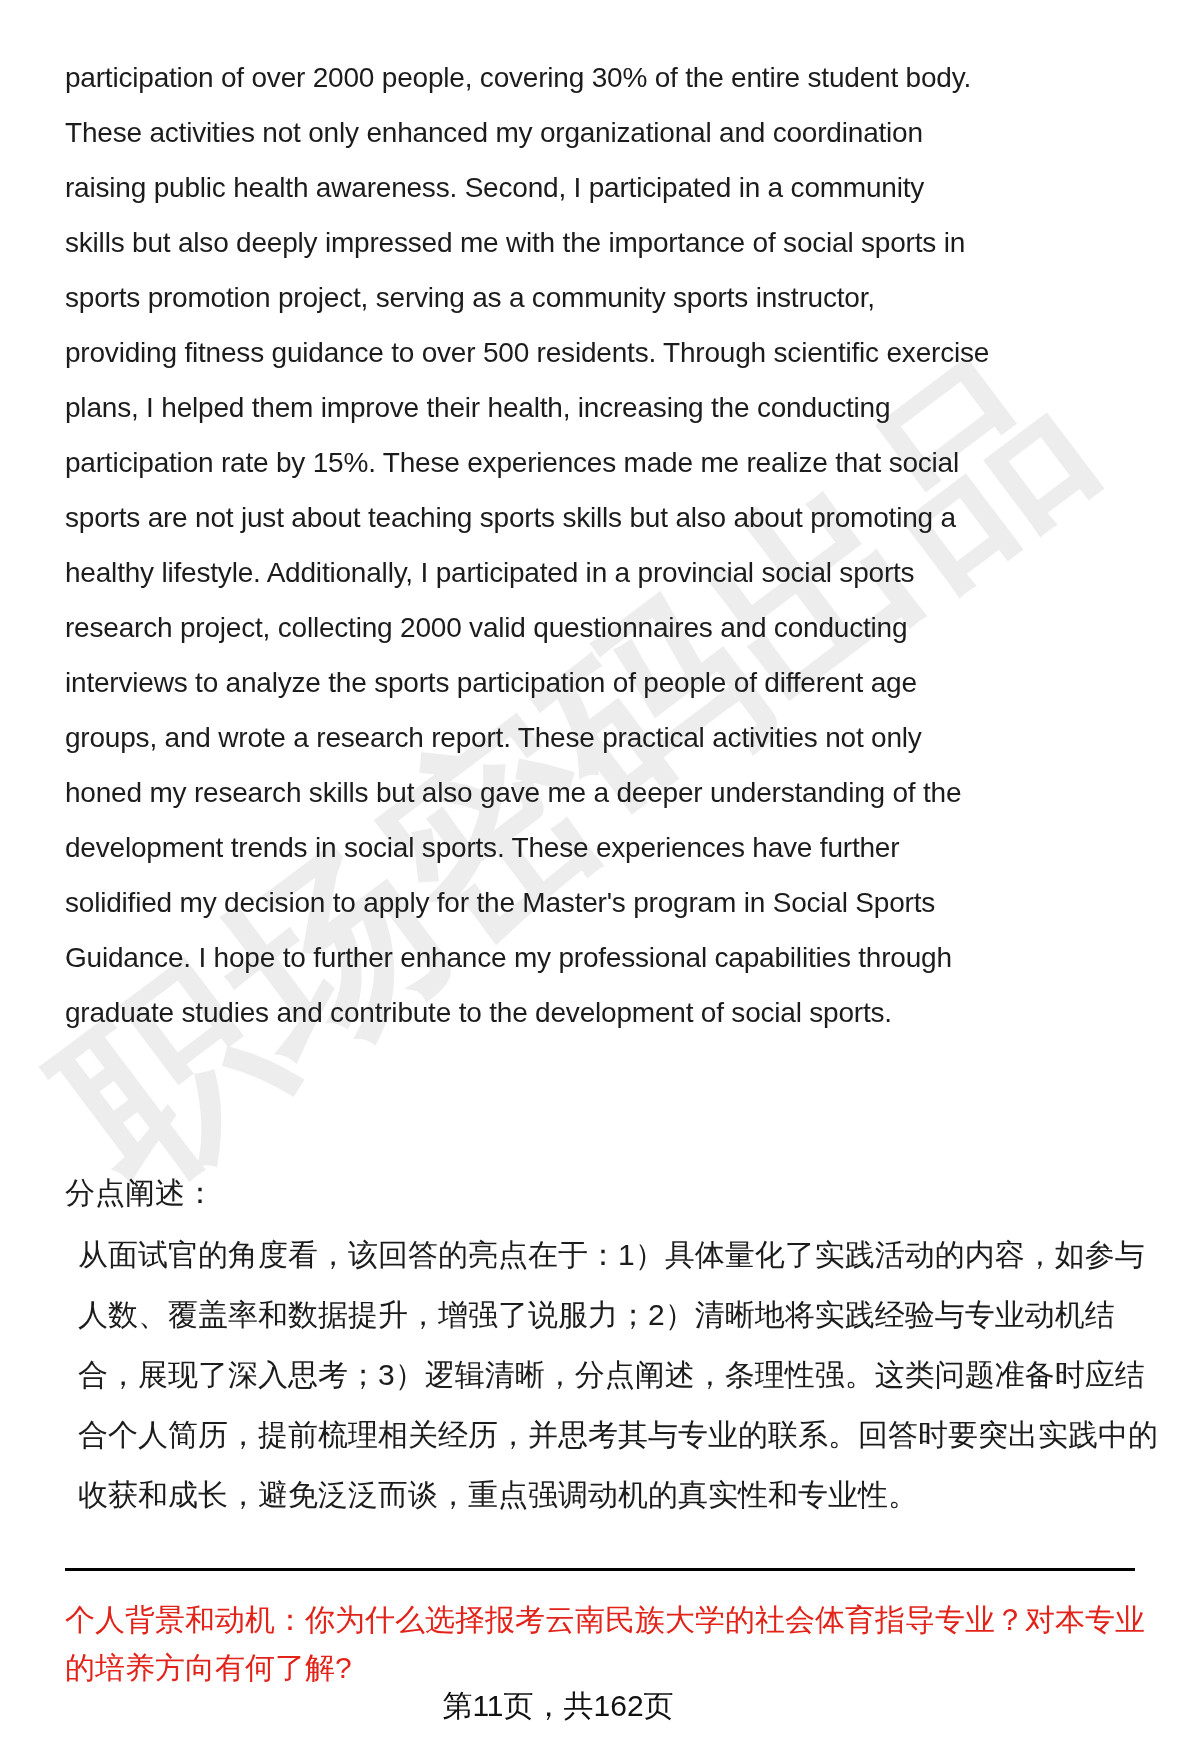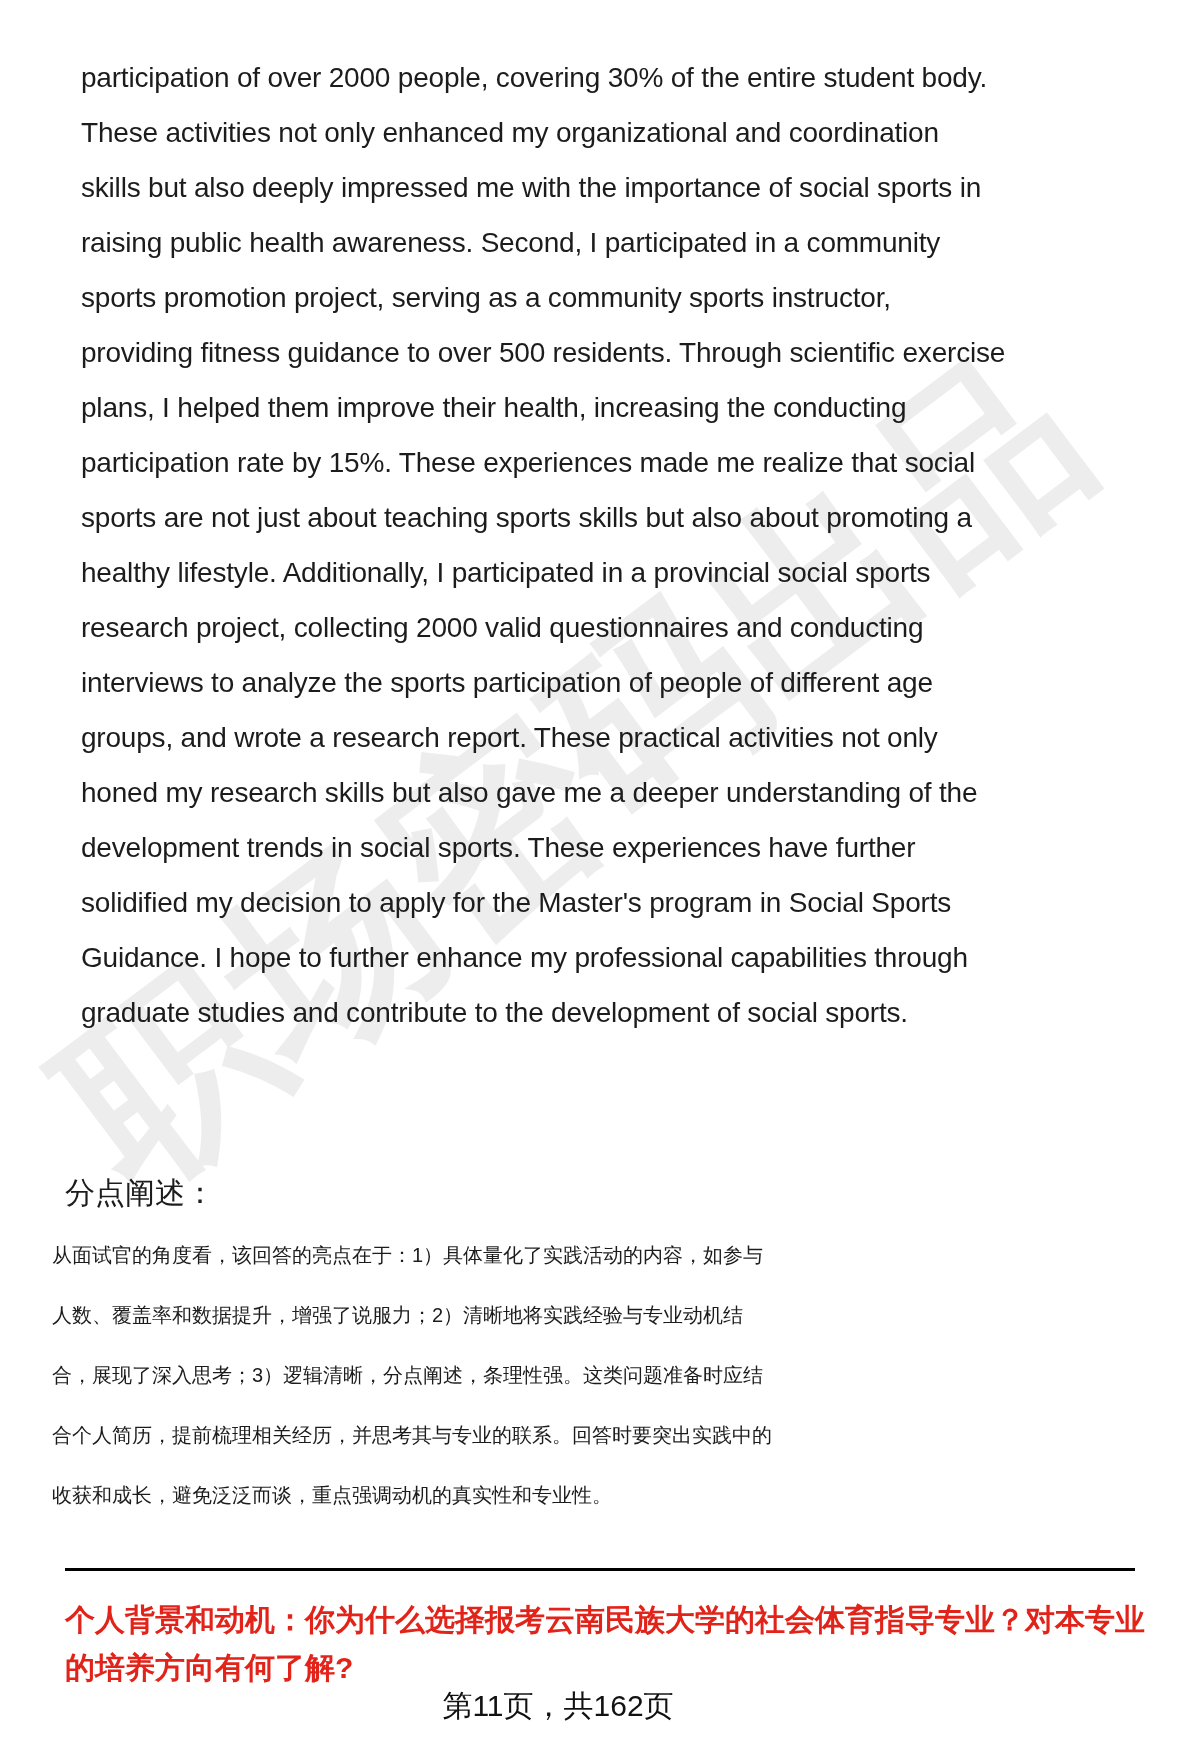--- a/index.html
+++ b/index.html
@@ -21,57 +21,57 @@
     white-space:nowrap;
     z-index:0;
     letter-spacing:2px;
     user-select:none;
   }
   .content{position:absolute;inset:0;z-index:1;}
   .para-en{
     position:absolute;left:65px;top:50px;width:1090px;
     font-size:28px;line-height:55px;letter-spacing:-0.2px;
   }
-  .para-en .ln{white-space:nowrap;margin-left:16px;}
+  .para-en .ln{white-space:nowrap;}
   .tips-heading{
     position:absolute;left:65px;top:1176px;
     font-size:30px;line-height:34px;
   }
   .para-zh{
-    position:absolute;left:52px;top:1225px;width:1120px;
-    font-size:20px;line-height:60px;
+    position:absolute;left:78px;top:1225px;width:1120px;
+    font-size:30px;line-height:60px;
   }
   .para-zh .ln{white-space:nowrap;}
   .divider{
     position:absolute;left:65px;top:1568px;width:1070px;height:0;
     border:none;border-top:3px solid #000;margin:0;
   }
   .question{
     position:absolute;left:65px;top:1596px;width:1120px;
-    font-size:30px;line-height:48px;font-weight:700;
+    font-size:30px;line-height:48px;font-weight:400;
     color:var(--q-red,#e2231a);
   }
   .question .ln{white-space:nowrap;}
   .footer{
     position:absolute;left:0;top:1686px;width:1116px;
     text-align:center;font-size:30px;color:#111;
   }
 </style>
 </head>
 <body>
 
 <div class="watermark">职场密码出品</div>
 
 <div class="content">
 
   <div class="para-en">
     <div class="ln">participation of over 2000 people, covering 30% of the entire student body.</div>
     <div class="ln">These activities not only enhanced my organizational and coordination</div>
+    <div class="ln">raising public health awareness. Second, I participated in a community</div>
     <div class="ln">skills but also deeply impressed me with the importance of social sports in</div>
-    <div class="ln">raising public health awareness. Second, I participated in a community</div>
     <div class="ln">sports promotion project, serving as a community sports instructor,</div>
     <div class="ln">providing fitness guidance to over 500 residents. Through scientific exercise</div>
     <div class="ln">plans, I helped them improve their health, increasing the conducting</div>
     <div class="ln">participation rate by 15%. These experiences made me realize that social</div>
     <div class="ln">sports are not just about teaching sports skills but also about promoting a</div>
     <div class="ln">healthy lifestyle. Additionally, I participated in a provincial social sports</div>
     <div class="ln">research project, collecting 2000 valid questionnaires and conducting</div>
     <div class="ln">interviews to analyze the sports participation of people of different age</div>
     <div class="ln">groups, and wrote a research report. These practical activities not only</div>
     <div class="ln">honed my research skills but also gave me a deeper understanding of the</div>

